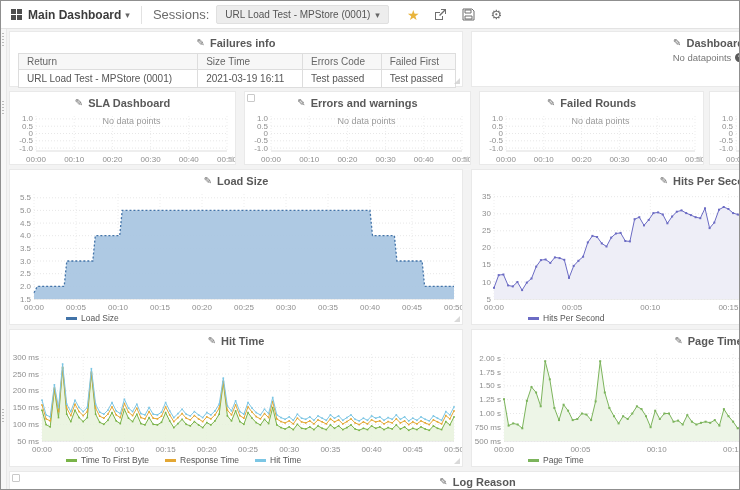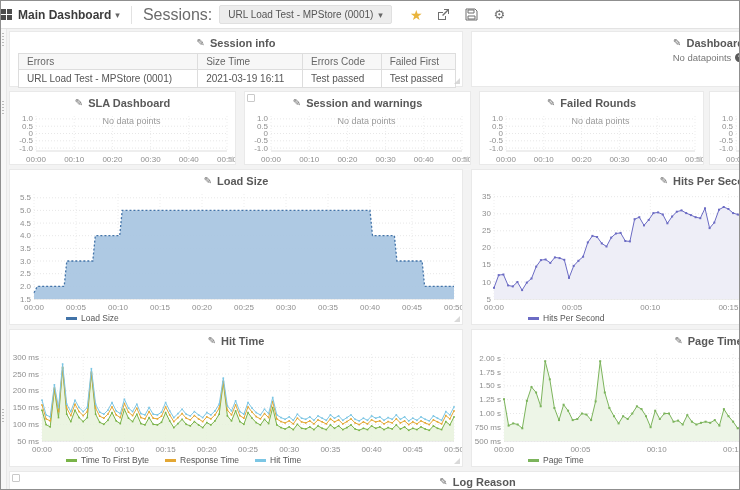--- a/index.html
+++ b/index.html
@@ -1,24 +1,24 @@
 <!DOCTYPE html>
 <html><head>
 <meta charset="utf-8">
 <style>
   html,body{margin:0;padding:0;background:#ddd;font-family:"Liberation Sans","DejaVu Sans",sans-serif;}
   #window{position:relative;width:740px;height:490px;background:#fff;border:1px solid #8f8f8f;box-sizing:border-box;overflow:hidden;}
   
-  #topbar{position:absolute;left:0;top:0;width:100%;height:28px;background:#fff;border-bottom:1px solid #e3e3e3;display:flex;align-items:center;box-sizing:border-box;}
+  #topbar{position:absolute;left:0;top:0;width:100%;height:28px;background:#fff;border-bottom:1px solid #e3e3e3;display:flex;align-items:center;box-sizing:border-box;padding-left:10px;}
   .grid-icon{display:inline-grid;grid-template-columns:5px 5px;grid-gap:1px;margin-right:6px;}
   .grid-icon i{width:5px;height:5px;background:#4d4d4d;}
   .dash-btn{display:flex;align-items:center;gap:4px;font-size:12px;font-weight:700;color:#3c3c3c;cursor:pointer;}
   .caret{font-size:9px;color:#666;}
   .sep{width:1px;height:18px;background:#e2e2e2;margin:0 11px;}
-  .sessions-label{font-size:16px;color:#6b6b6b;}
+  .sessions-label{font-size:13px;color:#6b6b6b;}
   .session-select{margin-left:7px;background:#ededed;border:1px solid #e0e0e0;border-radius:2px;padding:3px 8px;font-size:10px;color:#555;display:flex;align-items:center;gap:5px;cursor:pointer;}
   .tb-icons{display:flex;align-items:center;gap:15px;margin-left:18px;}
   .tb-icons .star{color:#e9b43c;font-size:14px;line-height:1;cursor:pointer;}
   .tb-ic{width:13px;height:13px;color:#6e6e6e;cursor:pointer;}
   
   #canvas{position:absolute;left:0;top:28px;width:945px;height:462px;background:#f3f3f3;}
   #leftrail{position:absolute;left:0;top:0;width:5px;height:100%;background:#f7f7f7;border-right:1px solid #e8e8e8;}
   #leftrail i{position:absolute;left:1px;width:2px;height:14px;background:repeating-linear-gradient(#bbb 0 1px,transparent 1px 3px);}
   .panel{position:absolute;background:#fff;border:1px solid #e9e9e9;box-sizing:border-box;display:flex;flex-direction:column;}
   .panel::after{content:"";position:absolute;right:2px;bottom:2px;width:0;height:0;border-bottom:6px solid #cfcfcf;border-left:6px solid transparent;opacity:.8;}
@@ -75,32 +75,32 @@
   <div id="canvas">
     <div id="leftrail">
         <i style="top:4px"></i>
         <i style="top:72px"></i>
         <i style="top:380px"></i>
       </div>
 
     <div class="panel" style="left:8px;top:2px;width:454px;height:56px;">
       <div class="panel-h">
           <span class="pencil">✎</span>
-          <span>Session info</span>
+          <span>Failures info</span>
         </div>
       <table class="stable">
         <colgroup>
             <col style="width:41%">
             <col style="width:24%">
             <col style="width:18%">
             <col style="width:17%">
           </colgroup>
         <thead>
             <tr>
-          <th>Errors</th>
+          <th>Return</th>
           <th>Size Time</th>
           <th>Errors Code</th>
           <th>Failed First</th>
         </tr>
           </thead>
         <tbody>
             <tr>
           <td>URL Load Test - MPStore (0001)</td>
           <td>2021-03-19 16:11</td>
           <td>Test passed</td>
@@ -150,21 +150,21 @@
             <line x1="217.0" y1="5" x2="217.0" y2="40" stroke="#ededed" stroke-dasharray="1,2"></line>
             <text x="217.0" y="51" text-anchor="middle" font-size="8" fill="#8f8f8f">00:50</text>
             <line x1="26" y1="40" x2="217" y2="40" stroke="#ddd"></line>
             <text x="121.5" y="12.7" text-anchor="middle" font-size="9" fill="#9a9a9a">No data points</text>
           </svg></div>
     </div>
     <div class="panel" style="left:243px;top:62px;width:227px;height:74px;">
       <span class="drag-ico"></span>
       <div class="panel-h">
           <span class="pencil">✎</span>
-          <span>Session and warnings</span>
+          <span>Errors and warnings</span>
         </div>
       <div class="chart"><svg width="225" height="53">
             <line x1="26" y1="7.9" x2="217" y2="7.9" stroke="#e7e7e7" stroke-dasharray="1,2"></line>
             <text x="23" y="10.4" text-anchor="end" font-size="8" fill="#8f8f8f">1.0</text>
             <line x1="26" y1="15.2" x2="217" y2="15.2" stroke="#e7e7e7" stroke-dasharray="1,2"></line>
             <text x="23" y="17.7" text-anchor="end" font-size="8" fill="#8f8f8f">0.5</text>
             <line x1="26" y1="22.5" x2="217" y2="22.5" stroke="#e7e7e7" stroke-dasharray="1,2"></line>
             <text x="23" y="25.0" text-anchor="end" font-size="8" fill="#8f8f8f">0</text>
             <line x1="26" y1="29.8" x2="217" y2="29.8" stroke="#e7e7e7" stroke-dasharray="1,2"></line>
             <text x="23" y="32.3" text-anchor="end" font-size="8" fill="#8f8f8f">-0.5</text>

